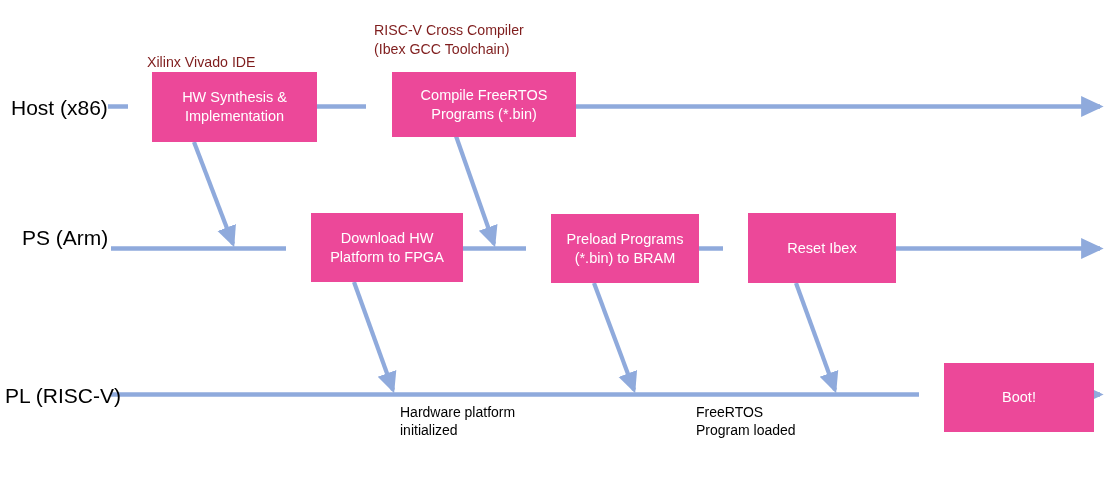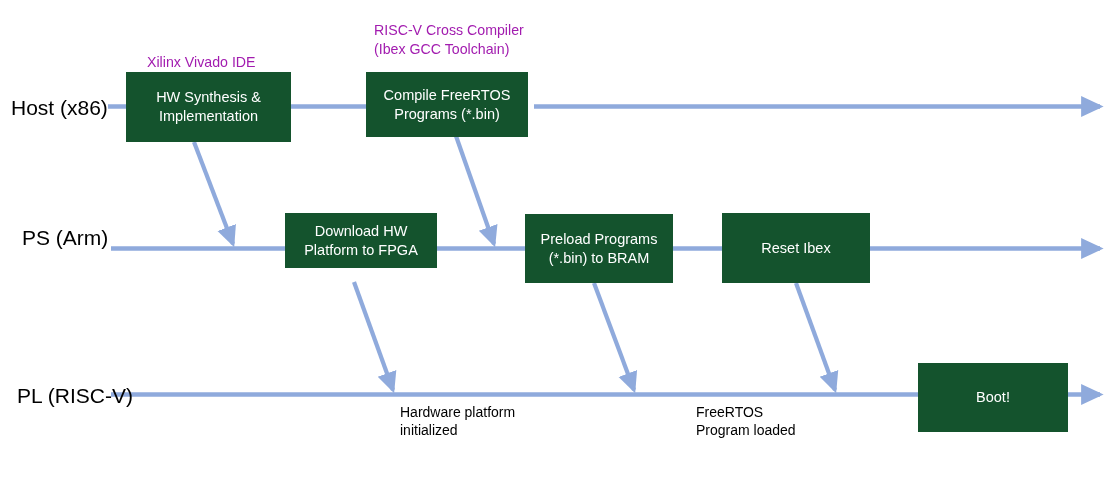--- a/index.html
+++ b/index.html
@@ -28,35 +28,36 @@
   }
   .lane-label {
     position: absolute;
     font-size: 21px;
     color: #000000;
     white-space: nowrap;
     line-height: 1;
   }
   .node {
     position: absolute;
-    background: #14532d;
+    background: #ec4899;
     color: #ffffff;
     display: flex;
     align-items: center;
     justify-content: center;
     text-align: center;
     font-size: 14.5px;
     line-height: 1.28;
     box-sizing: border-box;
     padding: 0 4px;
+    margin-left: 26px;
   }
   .annotation {
     position: absolute;
     font-size: 14.2px;
-    color: #a21caf;
+    color: #7f1d1d;
     line-height: 1.32;
     white-space: pre-line;
     text-align: left;
   }
   .event-note {
     position: absolute;
     font-size: 14px;
     color: #000000;
     line-height: 1.3;
     white-space: pre-line;
@@ -99,34 +100,34 @@
       <line x1="354" y1="282" x2="393" y2="390" marker-end="url(#arrowhead)"></line>
       <line x1="594" y1="283" x2="634" y2="390" marker-end="url(#arrowhead)"></line>
       <line x1="796" y1="283" x2="835" y2="390" marker-end="url(#arrowhead)"></line>
     </g>
   </svg>
 
   <div class="lane-label" style="left:11px; top:97px;">Host (x86)</div>
 
   <div class="lane-label" style="left:22px; top:227px;">PS (Arm)</div>
 
-  <div class="lane-label" style="left:5px; top:385px;margin-left:12px;">PL (RISC-V)</div>
+  <div class="lane-label" style="left:5px; top:385px;">PL (RISC-V)</div>
 
   <div class="annotation" style="left:147px; top:44px;margin-top:9px;">Xilinx Vivado IDE</div>
 
   <div class="annotation" style="left:374px; top:21px;">RISC-V Cross Compiler
 (Ibex GCC Toolchain)</div>
 
   <div class="node" style="left:126px; top:72px; width:165px; height:70px;">HW Synthesis &amp;
 Implementation</div>
 
-  <div class="node" style="left:366px; top:72px; width:162px; height:65px;">Compile FreeRTOS
+  <div class="node" style="left:366px; top:72px; width:184px; height:65px;">Compile FreeRTOS
 Programs (*.bin)</div>
 
-  <div class="node" style="left:285px; top:213px; width:152px; height:55px;">Download HW
+  <div class="node" style="left:285px; top:213px; width:152px; height:69px;">Download HW
 Platform to FPGA</div>
 
   <div class="node" style="left:722px; top:213px; width:148px; height:70px;">Reset Ibex</div>
 
   <div class="node" style="left:525px; top:214px; width:148px; height:69px;">Preload Programs
 (*.bin) to BRAM</div>
 
   <div class="node" style="left:918px; top:363px; width:150px; height:69px;">Boot!</div>
 
   <div class="event-note" style="left:400px; top:403px;">Hardware platform

